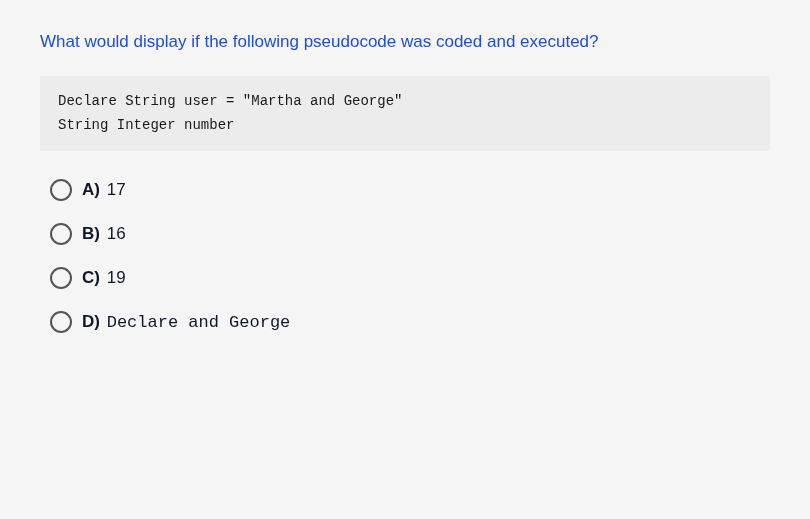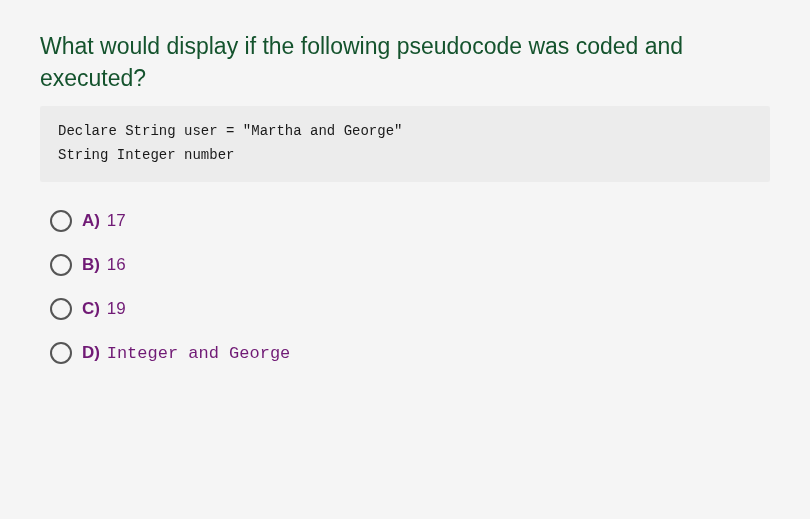--- a/index.html
+++ b/index.html
@@ -18,23 +18,23 @@
       justify-content: flex-start;
       padding: 30px 40px;
       overflow: hidden;
     }
 
     .container {
       width: 100%;
     }
 
     .question {
-      font-size: 23px;
-      color: #14532d;
-      margin-bottom: 12px;
+      font-size: 17px;
+      color: #1d4ed8;
+      margin-bottom: 22px;
       font-weight: 400;
       line-height: 1.4;
     }
 
     .code-block {
       font-family: 'Courier New', Courier, monospace;
       font-size: 14px;
       color: #1a1a1a;
       background-color: #ececec;
       padding: 14px 18px;
@@ -63,21 +63,21 @@
       height: 22px;
       border-radius: 50%;
       border: 2px solid #555;
       background: transparent;
       flex-shrink: 0;
       display: inline-block;
     }
 
     .option-label {
       font-size: 17px;
-      color: #701a75;
+      color: #0f172a;
     }
 
     .option-letter {
       font-weight: 700;
       margin-right: 2px;
     }
 
     .option-value {
       font-weight: 400;
     }
@@ -116,17 +116,17 @@
       <span class="radio-circle"></span>
       <span class="option-label">
         <span class="option-letter">C)</span>
         <span class="option-value"> 19</span>
       </span>
     </li>
     <li class="option-item">
       <span class="radio-circle"></span>
       <span class="option-label">
         <span class="option-letter">D)</span>
-        <span class="option-value monospace"> Integer  and  George</span>
+        <span class="option-value monospace"> Declare  and  George</span>
       </span>
     </li>
   </ul>
 </div>
 
 </body></html>

